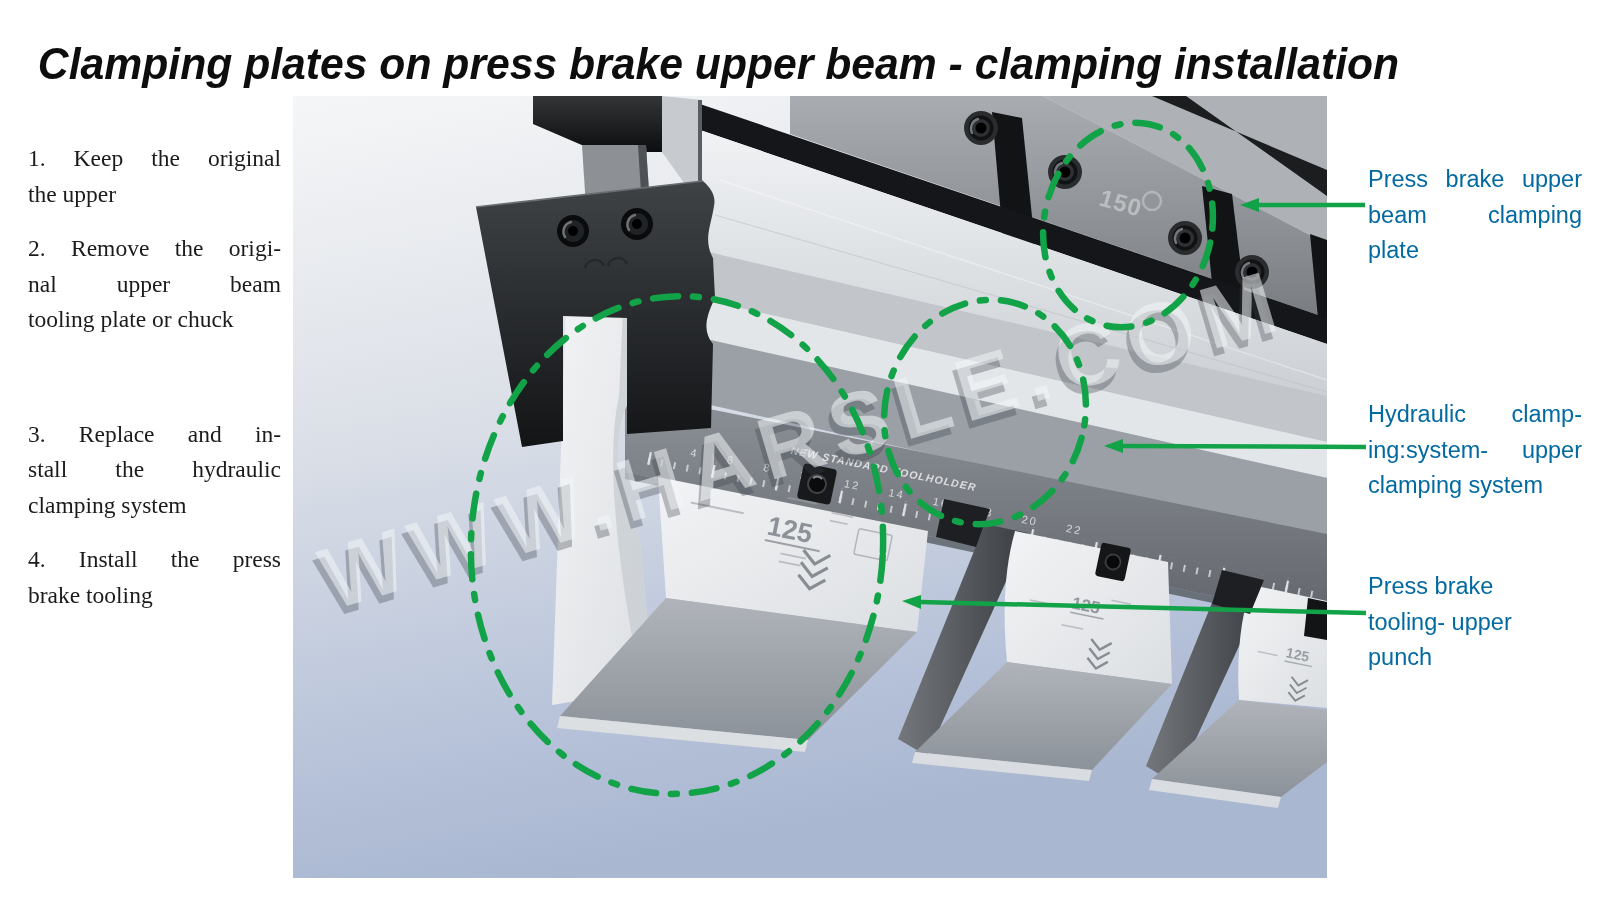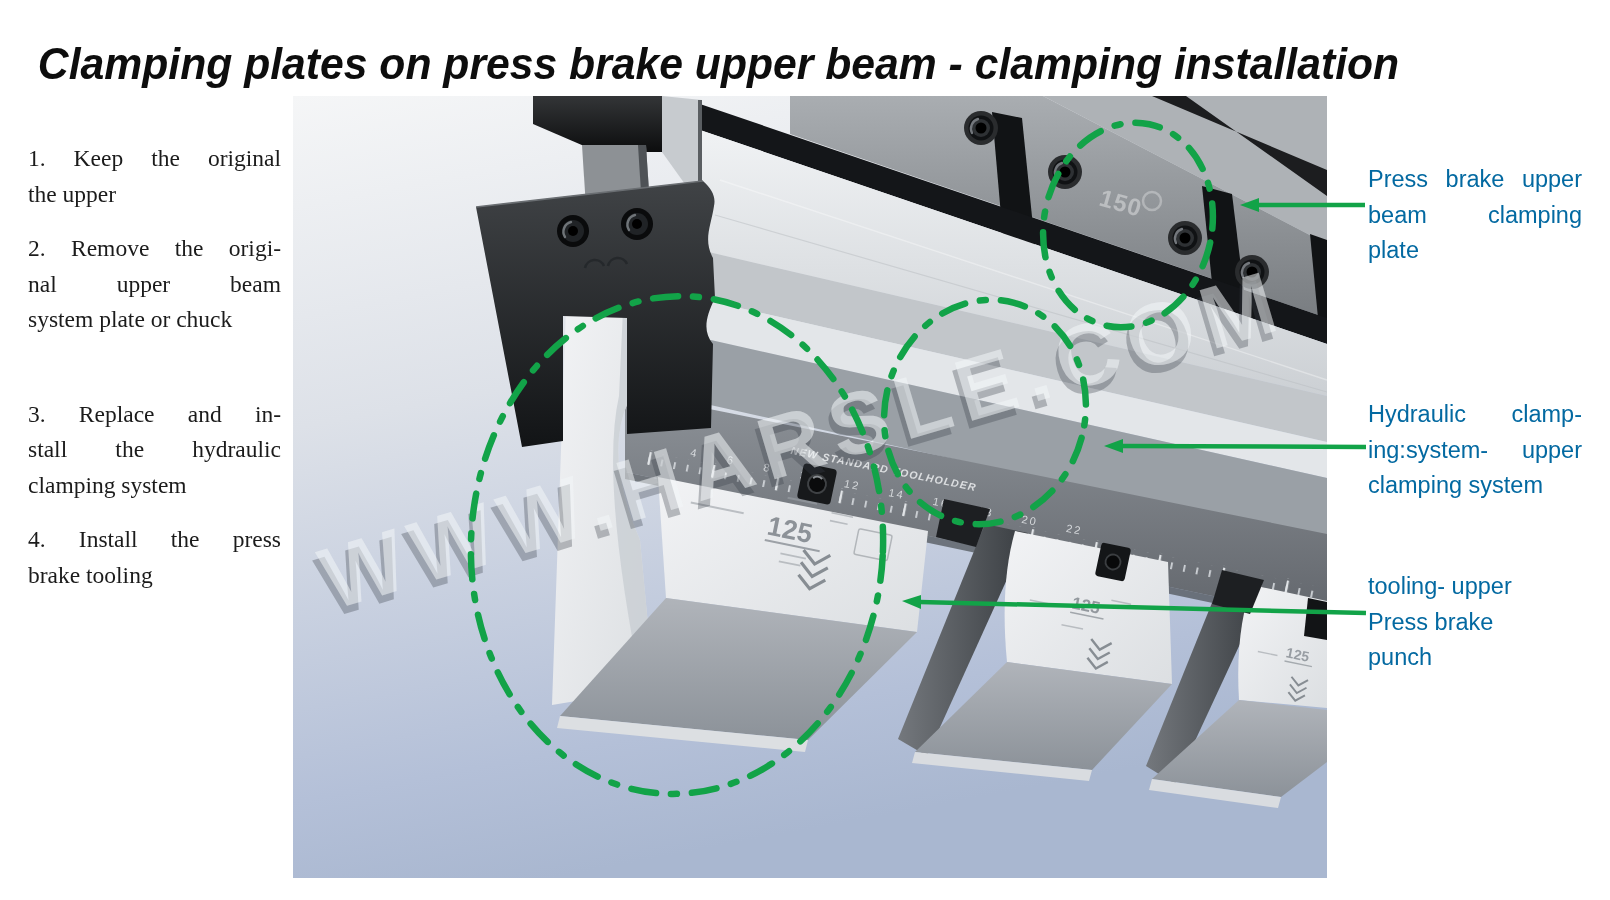--- a/index.html
+++ b/index.html
@@ -5,21 +5,21 @@
   html,body{margin:0;padding:0;background:#ffffff;width:1610px;height:900px;overflow:hidden;
     font-family:"Liberation Sans","DejaVu Sans",sans-serif;color:#111;}
   .stage{position:relative;width:1437px;height:900px;background:#fff;}
 
   .title{position:absolute;left:0;right:0;top:10px;text-align:center;
     font-size:44px;font-weight:bold;font-style:italic;letter-spacing:0px;
     transform:scaleX(.97);color:#0d0d0d;white-space:nowrap;}
 
   .instructions{position:absolute;left:28px;top:141px;width:253px;font-size:23.5px;line-height:35.5px;color:#1b1b1b;}
   .para{margin:0 0 19px 0;font-family:Liberation Serif, serif;}
-  .para.gap-big{margin-bottom:59px;}
+  .para.gap-big{margin-bottom:79px;}
   .para.gap-small{}
   .jline{text-align:justify;text-align-last:justify;}
   .lline{text-align:left;}
 
   .side-label{position:absolute;left:1368px;width:214px;font-size:23.5px;line-height:35.5px;color:#0369a1;}
   #label-plate{top:162px;}
   #label-hydraulic{top:397px;}
   #label-punch{top:569px;}
   #label-punch .jline{text-align:left;text-align-last:left;}
 
@@ -45,21 +45,21 @@
   <h1 class="title">Clamping plates on press brake upper beam - clamping installation</h1>
 
   <div class="instructions">
     <div class="para">
       <div class="jline">1. Keep the original</div>
       <div class="lline">the upper</div>
     </div>
     <div class="para gap-big">
       <div class="jline">2. Remove the origi-</div>
       <div class="jline">nal upper beam</div>
-      <div class="lline">system plate or chuck</div>
+      <div class="lline">tooling plate or chuck</div>
     </div>
     <div class="para gap-small">
       <div class="jline">3. Replace and in-</div>
       <div class="jline">stall the hydraulic</div>
       <div class="lline">clamping system</div>
     </div>
     <div class="para">
       <div class="jline">4. Install the press</div>
       <div class="lline">brake tooling</div>
     </div>
@@ -69,22 +69,22 @@
     <div class="jline">Press brake upper</div>
     <div class="jline">beam clamping</div>
     <div class="lline">plate</div>
   </div>
   <div class="side-label" id="label-hydraulic">
     <div class="jline">Hydraulic clamp-</div>
     <div class="jline">ing:system- upper</div>
     <div class="lline">clamping system</div>
   </div>
   <div class="side-label" id="label-punch">
+    <div class="jline">Press brake</div>
     <div class="jline">tooling- upper</div>
-    <div class="jline">Press brake</div>
     <div class="lline">punch</div>
   </div>
 
   <div class="photo">
     <svg width="1034" height="782" viewBox="293 96 1034 782">
       <defs>
         <linearGradient id="bgGrad" x1="0" y1="0" x2="0.25" y2="1">
           <stop offset="0" stop-color="#f5f6f7"></stop>
             <stop offset="0.4" stop-color="#dde1e8"></stop>
           <stop offset="0.85" stop-color="#b4c0d8"></stop>

